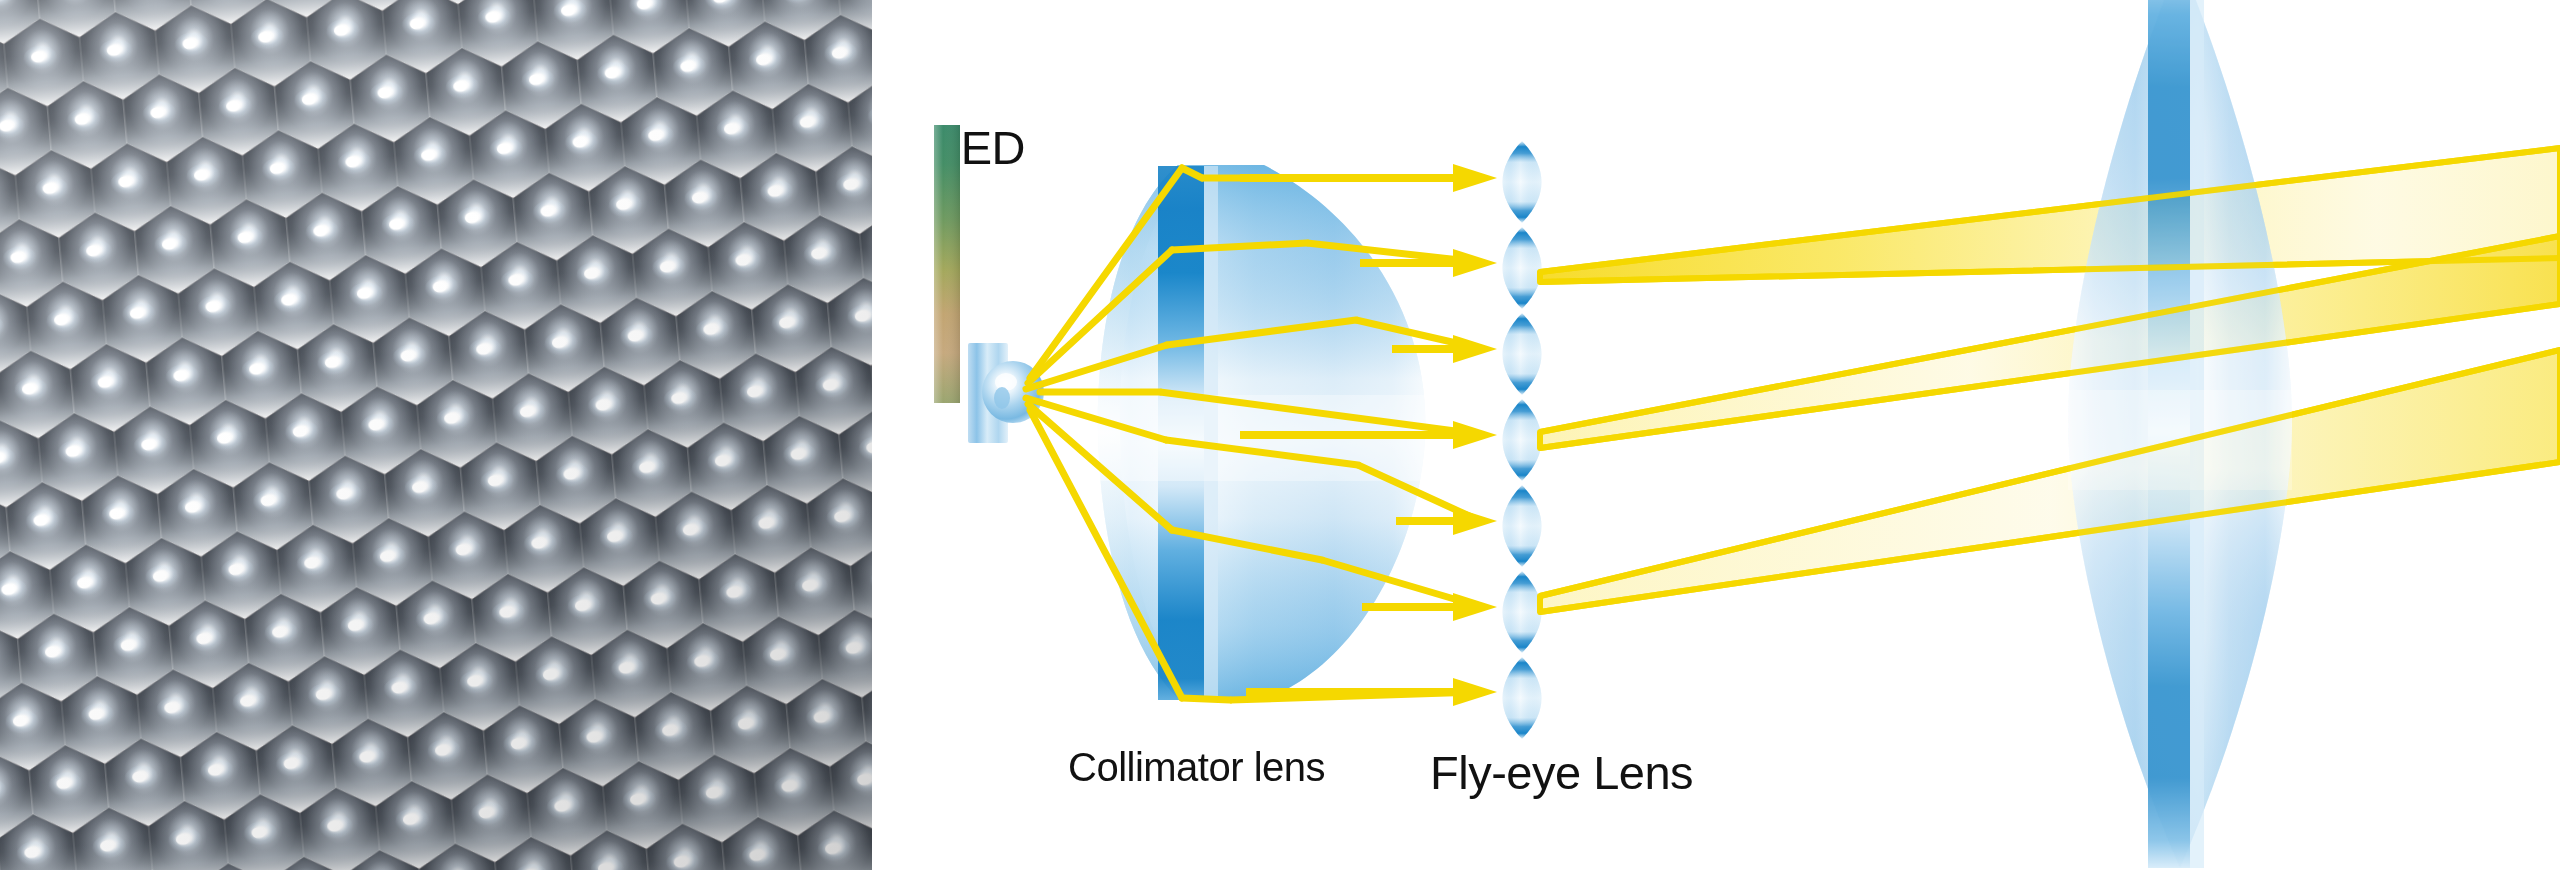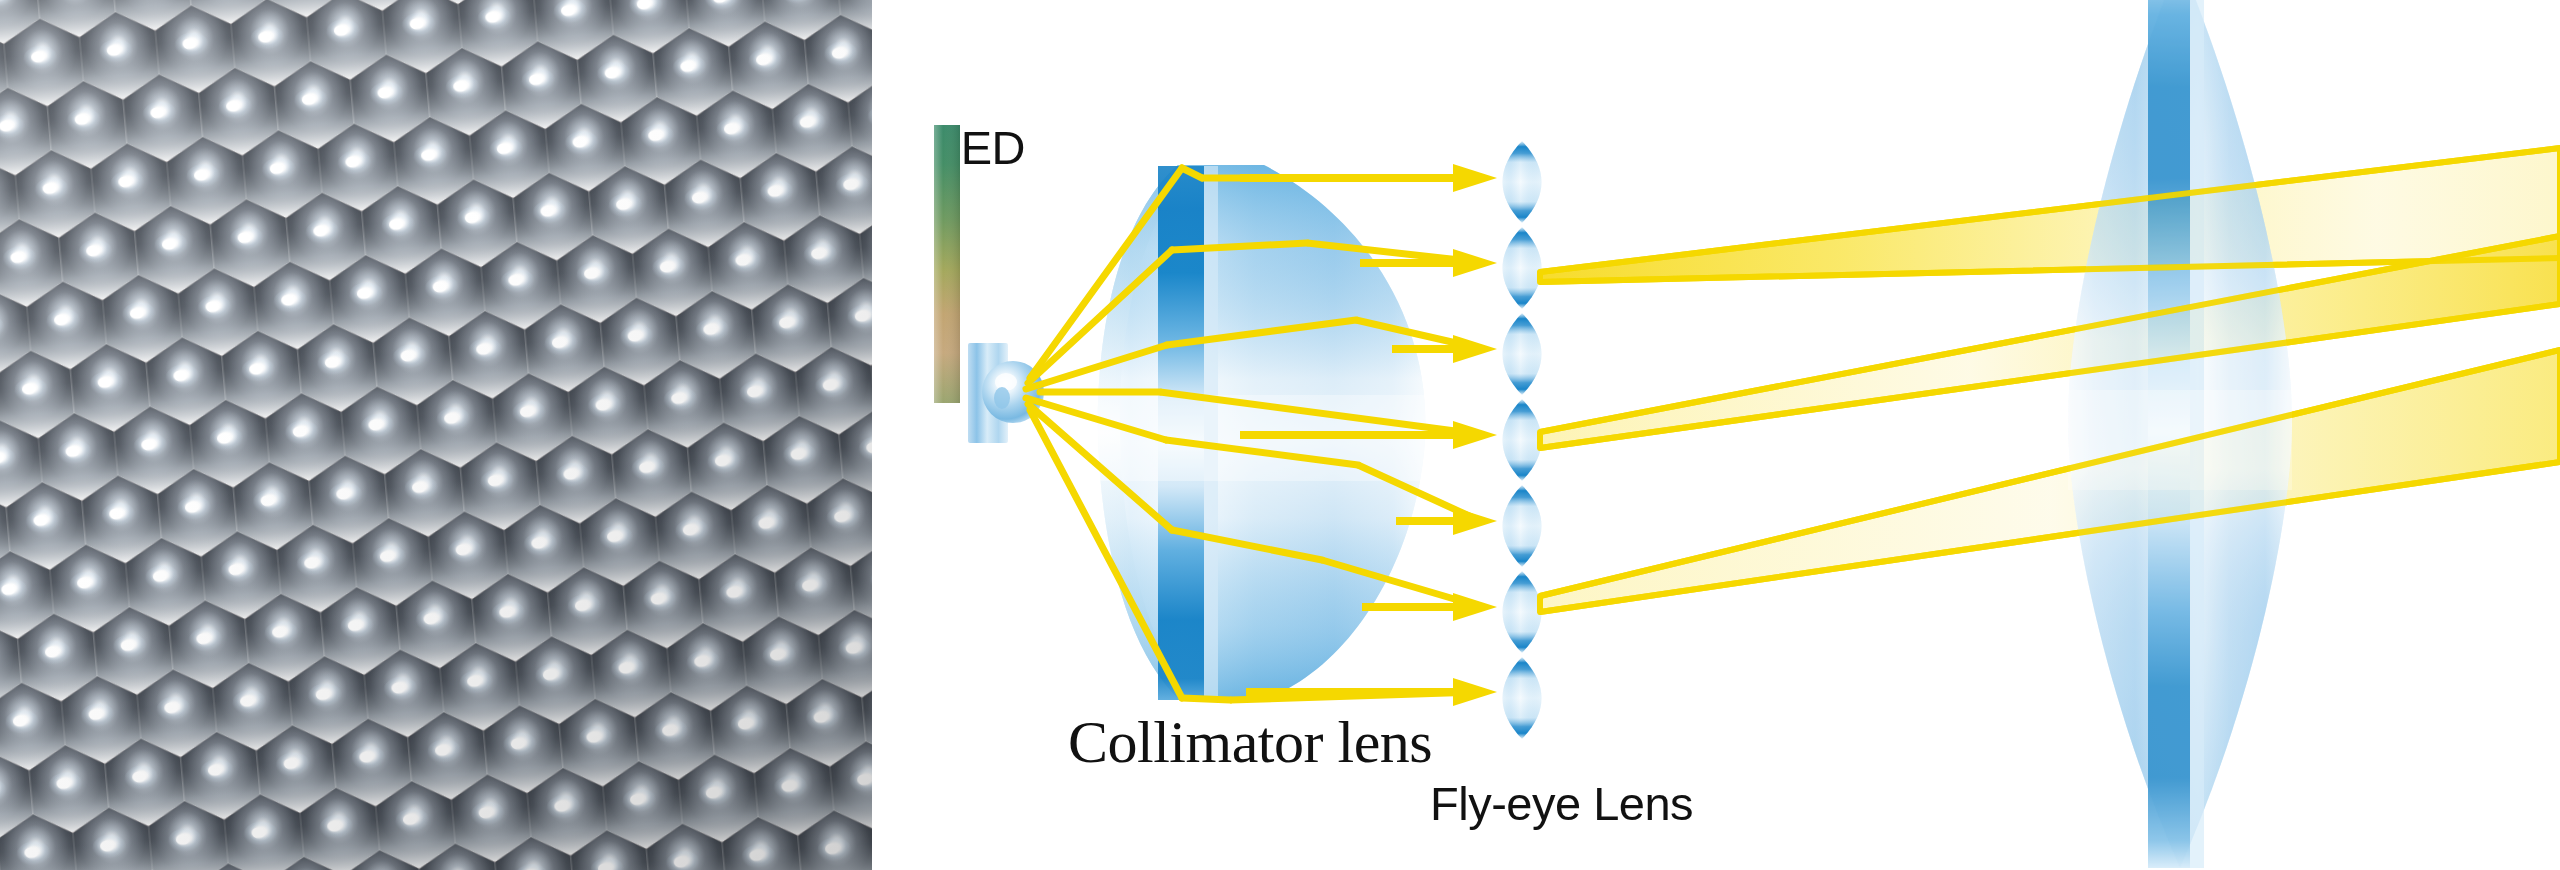--- a/index.html
+++ b/index.html
@@ -38,28 +38,26 @@
     font-family: "Liberation Sans", sans-serif;
     font-weight: 400;
     white-space: nowrap;
     letter-spacing: -0.5px;
   }
   #led-label {
     left: 935px; top: 120px;
     font-size: 47px;
   }
   #collimator-label {
-    left: 1068px; top: 708px;
-    font-size: 60px;
-    font-family: Liberation Serif, serif;
+    left: 1068px; top: 745px;
+    font-size: 40px;
   }
   #flyeye-label {
     left: 1430px; top: 745px;
     font-size: 47px;
-    margin-top: 31px;
   }
 
   
   #optics {
     position: absolute;
     left: 0; top: 0;
     width: 2560px; height: 870px;
   }
 </style>
 </head>

